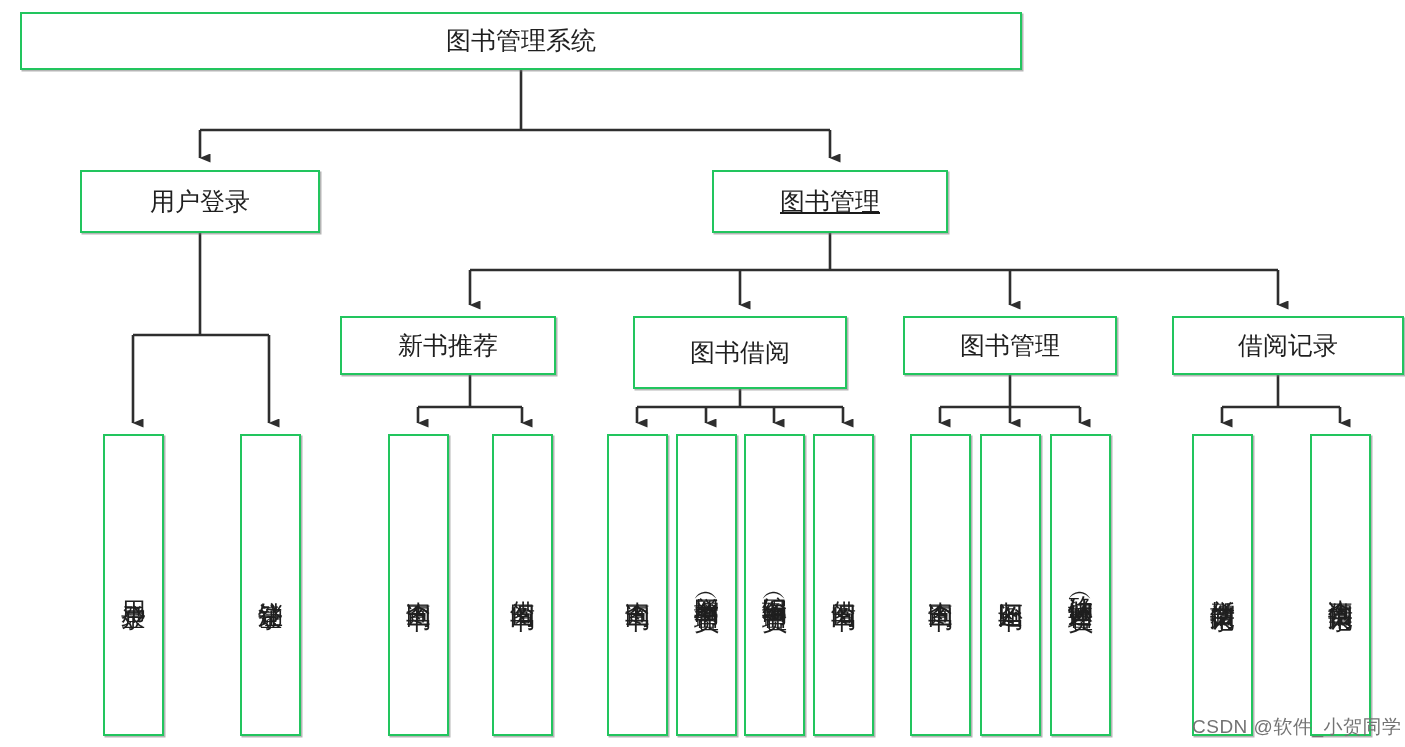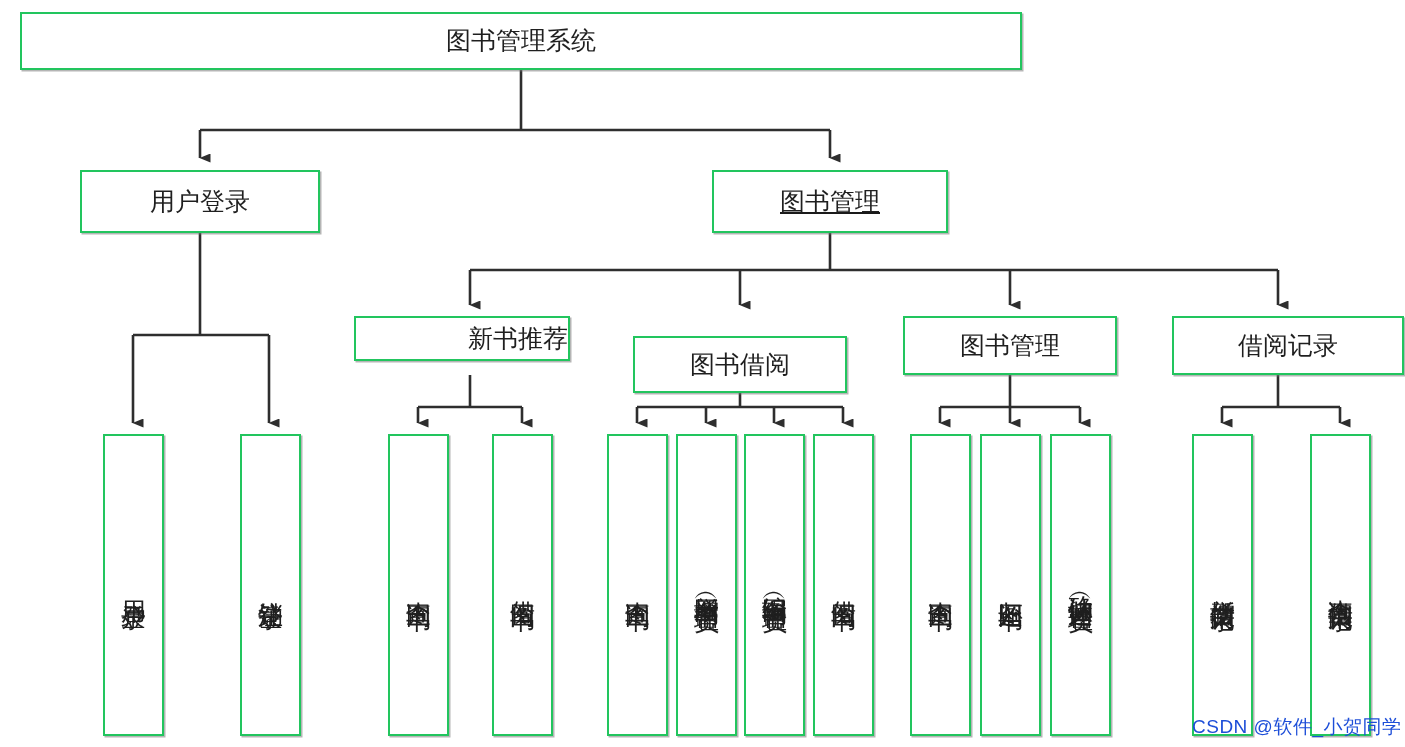--- a/index.html
+++ b/index.html
@@ -56,21 +56,21 @@
     writing-mode: vertical-rl;
     text-orientation: upright;
     font-size: 25px;
     letter-spacing: 2px;
     line-height: 1.0;
     white-space: nowrap;
   }
   .watermark {
     position: absolute;
     font-size: 19px;
-    color: #1d4ed8;
+    color: #737373;
     white-space: nowrap;
     letter-spacing: 0.5px;
   }
 </style>
 </head>
 <body>
 
 <div id="canvas">
 
   <svg class="wires" viewBox="0 0 1405 747" xmlns="http://www.w3.org/2000/svg">
@@ -129,25 +129,25 @@
   </div>
 
   <div class="node horiz" style="left:80px; top:170px; width:240px; height:63px;">
     <span class="label">用户登录</span>
   </div>
 
   <div class="node horiz" style="left:712px; top:170px; width:236px; height:63px;text-decoration:underline;">
     <span class="label">图书管理</span>
   </div>
 
-  <div class="node horiz" style="left:354px; top:316px; width:216px; height:45px;justify-content:flex-end;">
+  <div class="node horiz" style="left:340px; top:316px; width:216px; height:59px;">
     <span class="label">新书推荐</span>
   </div>
 
-  <div class="node horiz" style="left:633px; top:316px; width:214px; height:57px;margin-top:20px;">
+  <div class="node horiz" style="left:633px; top:316px; width:214px; height:73px;">
     <span class="label">图书借阅</span>
   </div>
 
   <div class="node horiz" style="left:903px; top:316px; width:214px; height:59px;">
     <span class="label">图书管理</span>
   </div>
 
   <div class="node horiz" style="left:1172px; top:316px; width:232px; height:59px;">
     <span class="label">借阅记录</span>
   </div>

